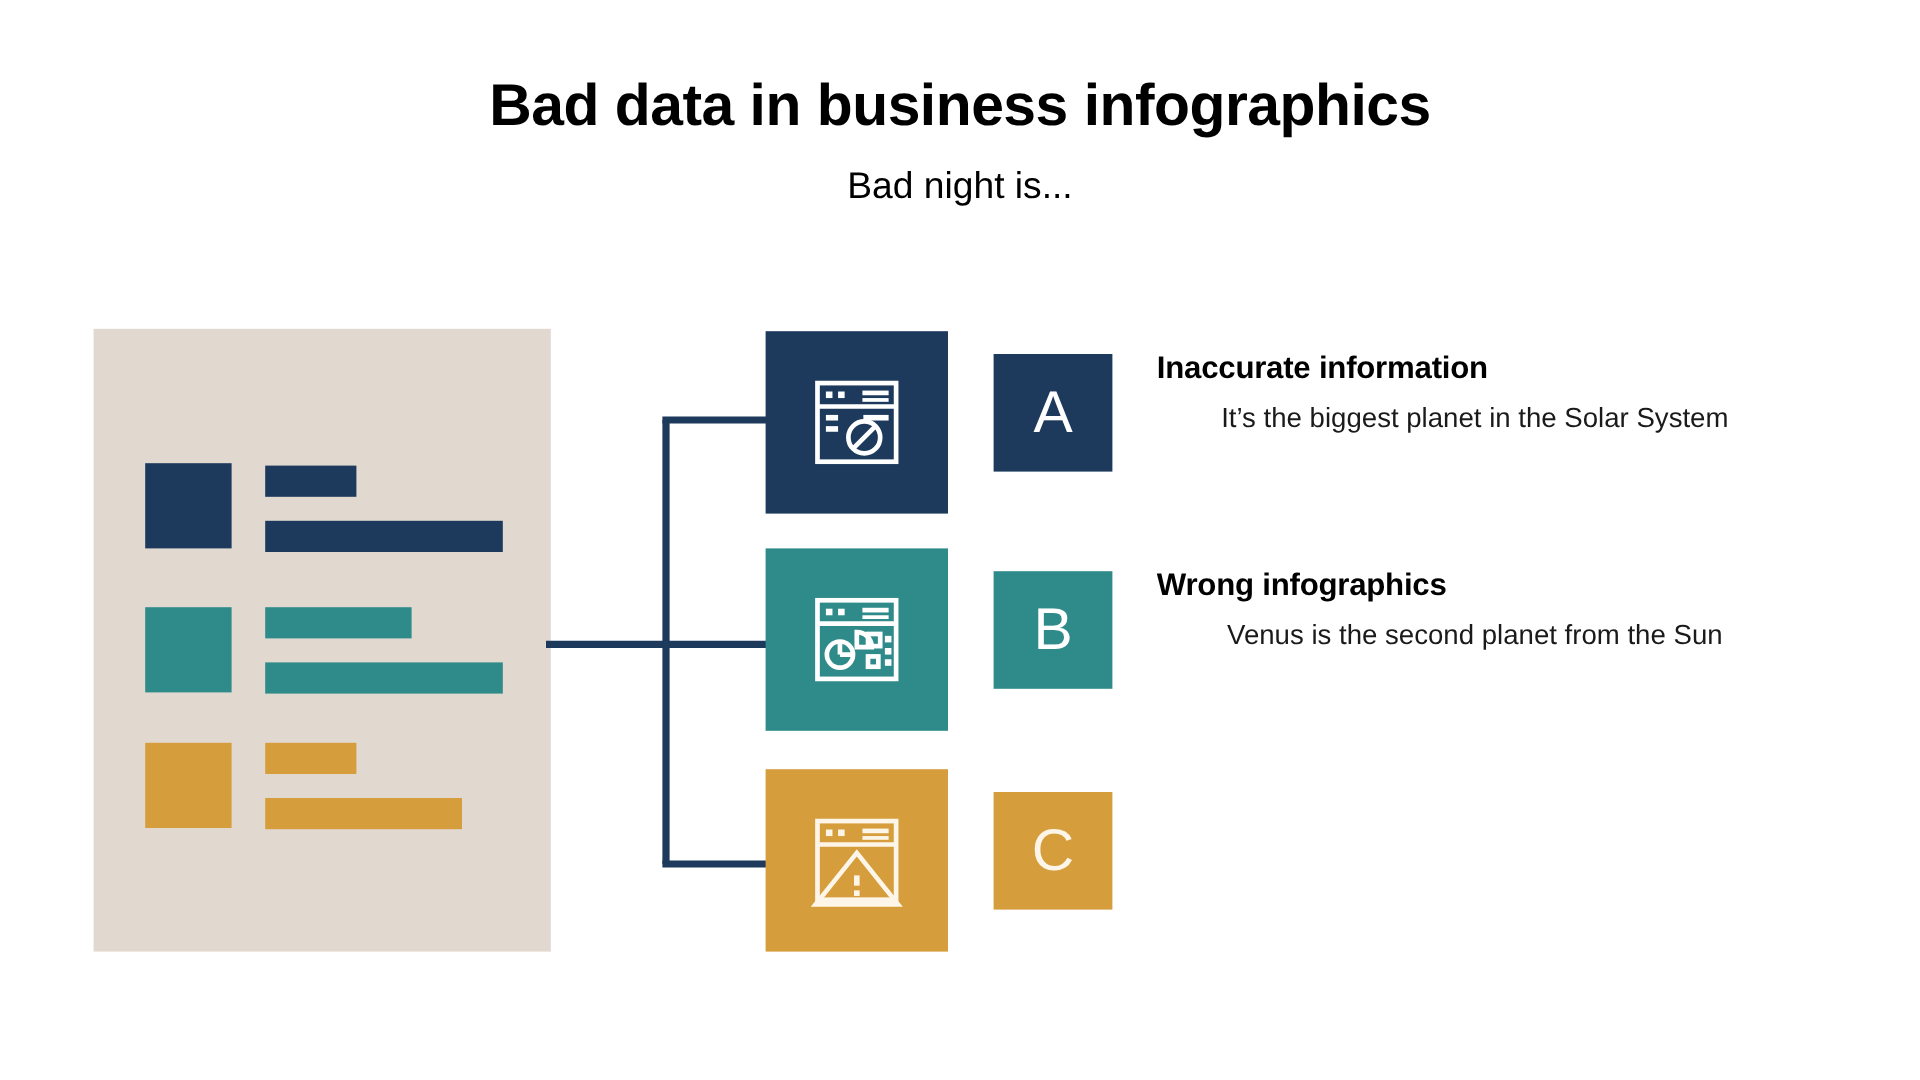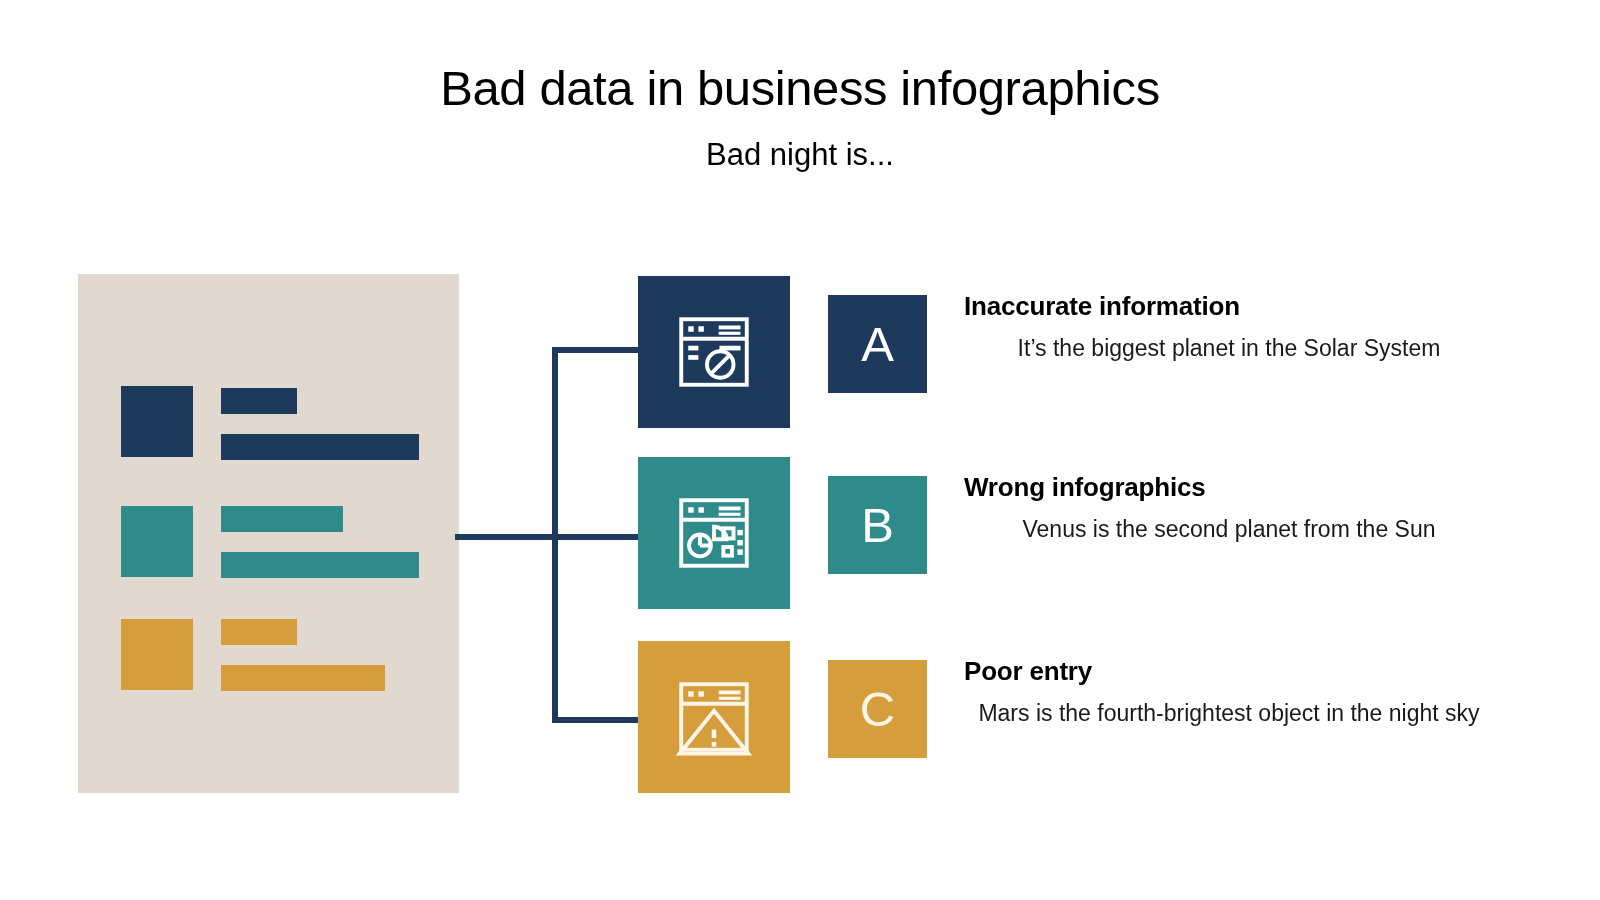--- a/index.html
+++ b/index.html
@@ -20,21 +20,21 @@
   #header {
     position: absolute;
     top: 0; left: 0;
     width: 1600px;
     text-align: center;
   }
   #page-title {
     margin: 0;
     padding-top: 62px;
     font-size: 49px;
-    font-weight: normal;
+    font-weight: bold;
     letter-spacing: -0.4px;
     color: #000000;
     line-height: 1.1;
   }
   #page-subtitle {
     margin: 0;
     padding-top: 22px;
     font-size: 31px;
     font-weight: normal;
     color: #000000;
@@ -292,17 +292,13 @@
       </g>
       <g fill="#fdf6e8">
         <rect x="47" y="66" width="6" height="11"></rect>
         <rect x="47" y="82" width="6" height="6"></rect>
       </g>
     </svg>
   </div>
   <div class="letter-box">
     <span class="letter">C</span>
   </div>
-  <div class="item-text">
-    <p class="item-heading">Poor entry</p>
-    <p class="item-desc">Mars is the fourth-brightest object in the night sky</p>
-  </div>
 </div>
 
 </body></html>

